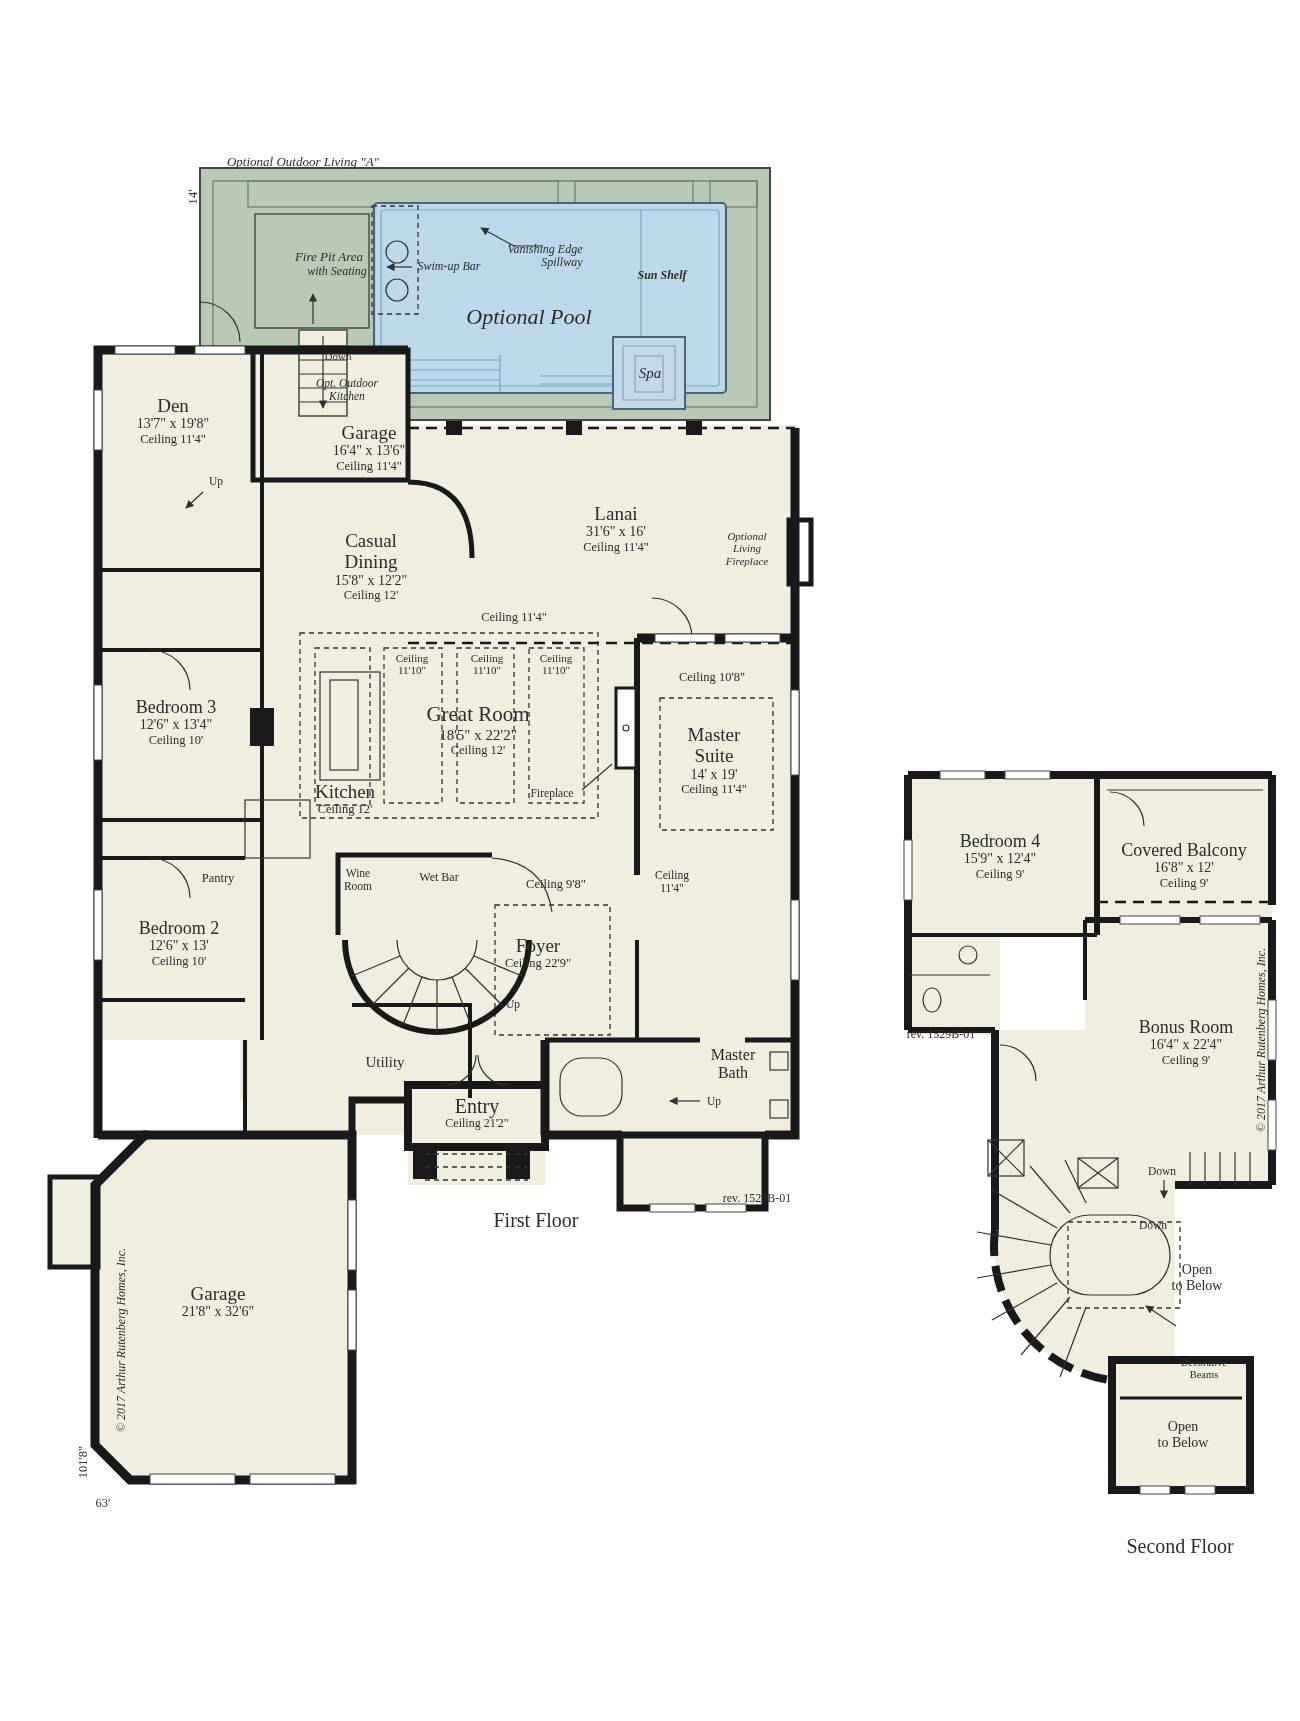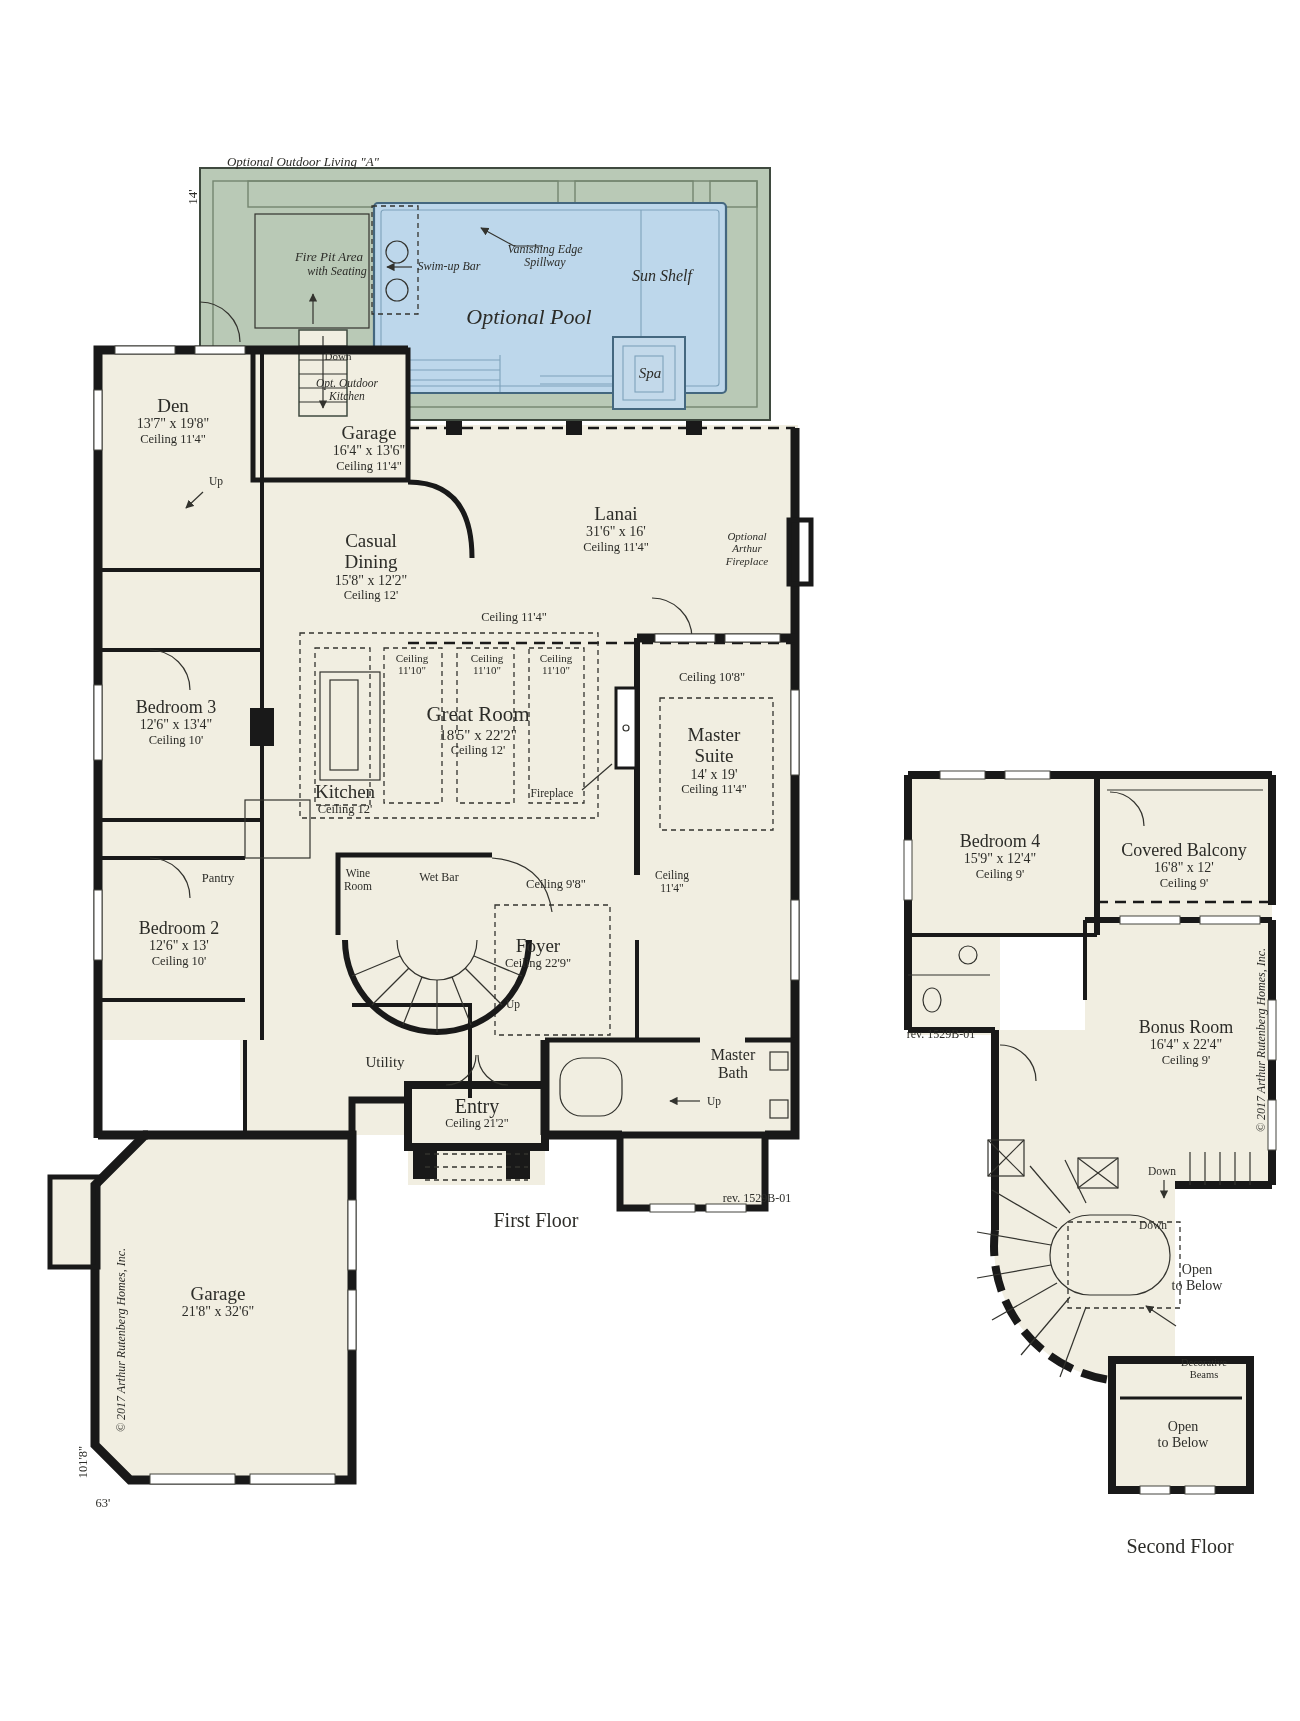--- a/index.html
+++ b/index.html
@@ -292,26 +292,26 @@
       <div class="lbl" style="left: 193px; top: 197px; transform: translate(-50%, -50%) rotate(-90deg);">
         <div style="font-size: 13px;">14'</div>
       </div>
       <div class="lbl it" style="left: 329px; top: 264px; transform: translate(-50%, -50%);">
         <div style="font-size: 13px;">Fire Pit Area</div>
         <div style="font-size: 12px; margin-left: 16px;">with Seating</div>
       </div>
       <div class="lbl it" style="left: 449px; top: 267px; transform: translate(-50%, -50%);">
         <div style="font-size: 12px;">Swim-up Bar</div>
       </div>
-      <div class="lbl it" style="left: 545px; top: 256px; transform: translate(-50%, -50%);">
+      <div class="lbl it" style="left: 545px; top: 256px; transform: translate(-50%, -50%); text-align: right;">
         <div style="font-size: 12px;">Vanishing Edge</div>
         <div style="font-size: 12px;">Spillway</div>
       </div>
       <div class="lbl it" style="left: 662px; top: 276px; transform: translate(-50%, -50%);">
-        <div style="font-size: 16px;">Sun Shelf</div>
+        <div style="font-size: 12px; font-weight: bold;">Sun Shelf</div>
       </div>
       <div class="lbl it" style="left: 529px; top: 317px; transform: translate(-50%, -50%);">
         <div style="font-size: 22px;">Optional Pool</div>
       </div>
       <div class="lbl it" style="left: 650px; top: 373px; transform: translate(-50%, -50%);">
         <div style="font-size: 15px;">Spa</div>
       </div>
       <div class="lbl" style="left: 338px; top: 356px; transform: translate(-50%, -50%);">
         <div style="font-size: 11px;">Down</div>
       </div>
@@ -338,21 +338,21 @@
         <div style="font-size: 14px;">15'8" x 12'2"</div>
         <div style="font-size: 12.5px;">Ceiling 12'</div>
       </div>
       <div class="lbl" style="left: 616px; top: 528px; transform: translate(-50%, -50%);">
         <div style="font-size: 19px;">Lanai</div>
         <div style="font-size: 14px;">31'6" x 16'</div>
         <div style="font-size: 12.5px;">Ceiling 11'4"</div>
       </div>
       <div class="lbl it" style="left: 747px; top: 548px; transform: translate(-50%, -50%);">
         <div style="font-size: 11px;">Optional</div>
-        <div style="font-size: 11px;">Arthur</div>
+        <div style="font-size: 11px;">Living</div>
         <div style="font-size: 11px;">Fireplace</div>
       </div>
       <div class="lbl" style="left: 514px; top: 617px; transform: translate(-50%, -50%);">
         <div style="font-size: 12.5px;">Ceiling 11'4"</div>
       </div>
       <div class="lbl" style="left: 412px; top: 664px; transform: translate(-50%, -50%);">
         <div style="font-size: 11px;">Ceiling</div>
         <div style="font-size: 11px;">11'10"</div>
       </div>
       <div class="lbl" style="left: 487px; top: 664px; transform: translate(-50%, -50%);">

